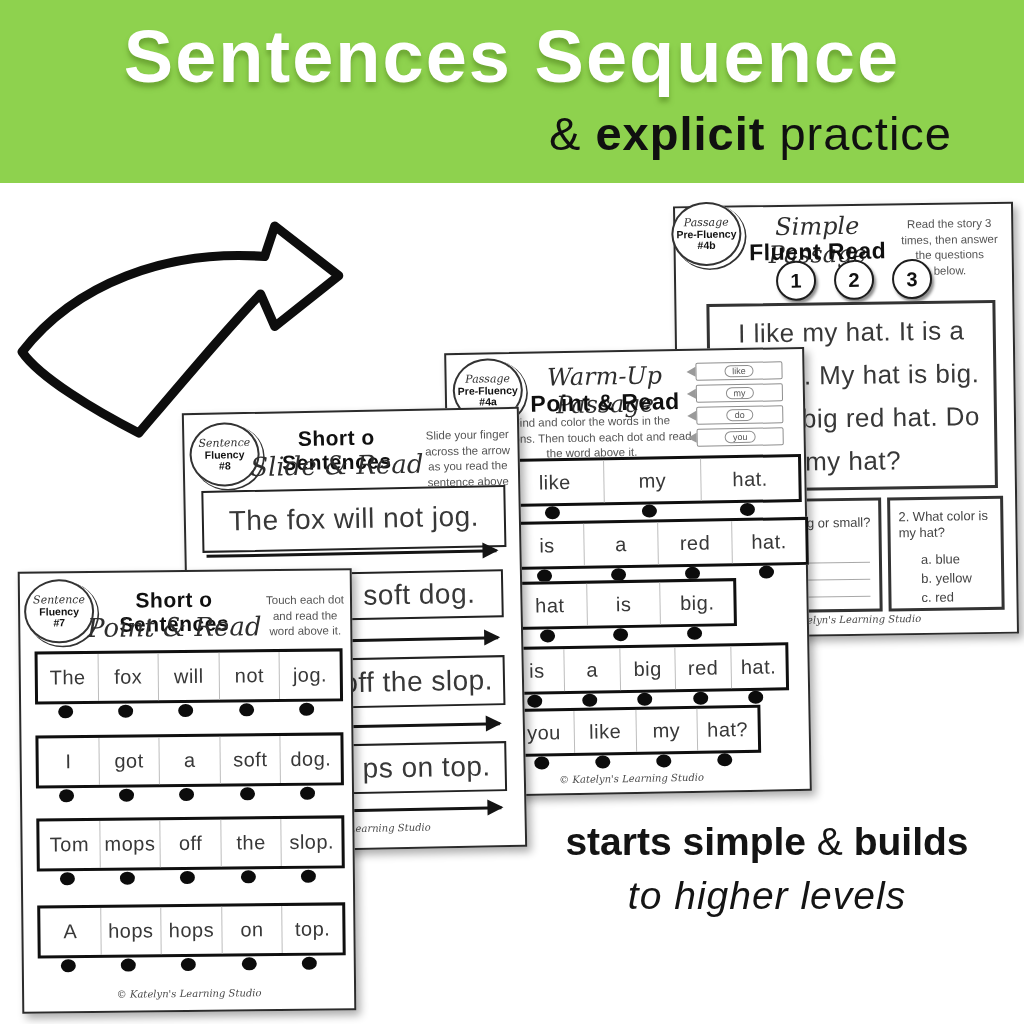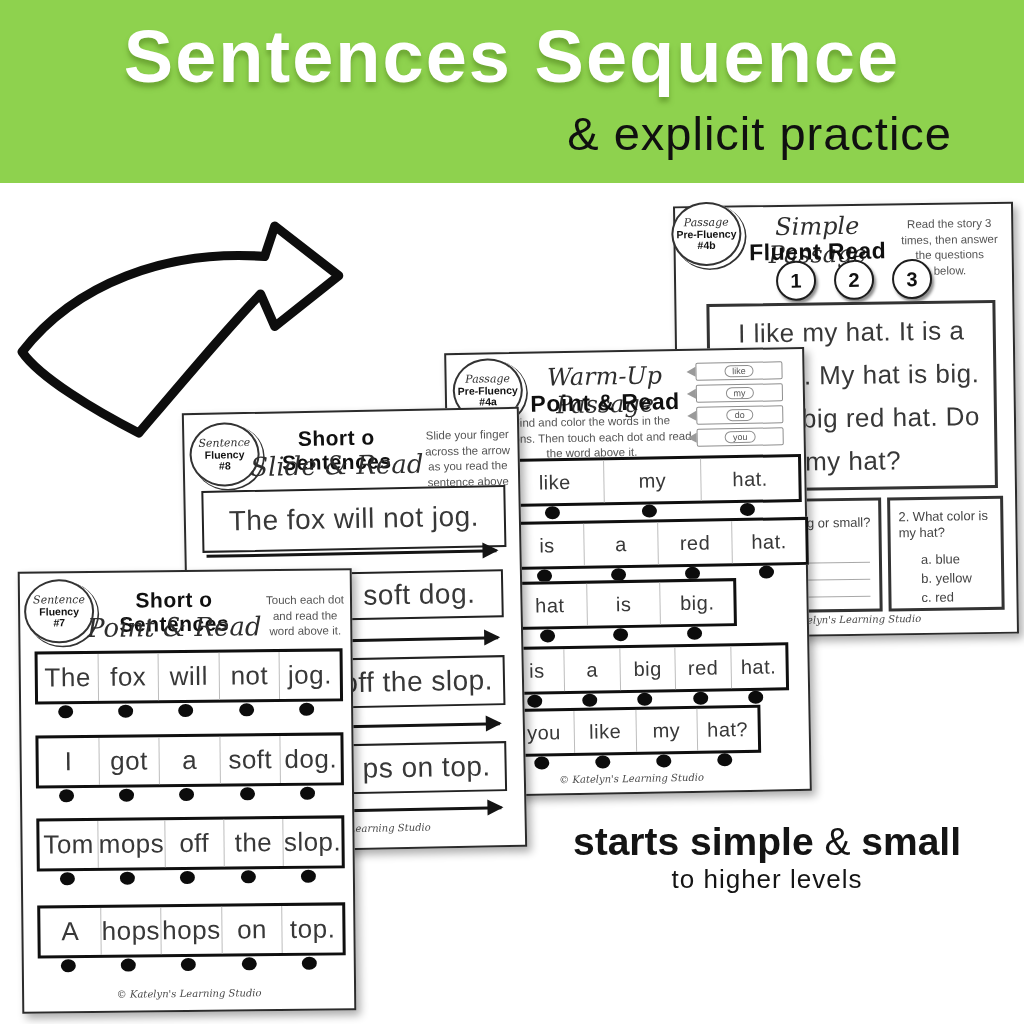--- a/index.html
+++ b/index.html
@@ -6,21 +6,21 @@
   body{width:1024px;height:1024px;position:relative;background:#ffffff;overflow:hidden;
        font-family:"Liberation Sans",sans-serif;color:#222;}
 
   
   .banner{position:absolute;left:0;top:0;width:1024px;height:183px;background:#8ed24e;}
   .banner-title{position:absolute;left:0;top:14px;width:100%;text-align:center;
     font-size:74px;font-weight:700;letter-spacing:2px;color:#ffffff;
     text-shadow:0 5px 5px rgba(80,130,30,.55);}
   .banner-sub{position:absolute;right:72px;top:106px;font-size:47px;color:#101010;letter-spacing:1px;}
   .banner-sub span{white-space:pre;}
-  .banner-sub .b{font-weight:400;}
+  .banner-sub .b{font-weight:700;}
 
   
   .arrowwrap{position:absolute;left:14px;top:212px;width:345px;height:235px;}
 
   
   .page{position:absolute;background:#fff;border:2px solid #2b2b2b;
         box-shadow:4px 5px 9px rgba(0,0,0,.32);}
   #ws4b{left:676px;top:204px;width:336px;height:428px;transform:rotate(-0.8deg);z-index:1;}
   #ws4a{left:448px;top:350px;width:356px;height:440px;transform:rotate(-1deg);z-index:2;}
   #ws8 {left:186px;top:410px;width:333px;height:436px;transform:rotate(-1.1deg);z-index:3;}
@@ -34,21 +34,21 @@
   .badge .b1{font-family:"DejaVu Serif",serif;font-style:italic;font-size:11px;color:#333;}
   .badge .b2,.badge .b3{font-weight:700;font-size:10.5px;color:#111;}
 
   .tbold{position:absolute;font-weight:700;color:#101010;letter-spacing:.5px;}
   .tscript{position:absolute;font-family:"DejaVu Serif",serif;font-style:italic;color:#2e2e2e;}
   .instr{position:absolute;font-size:11.5px;color:#555;text-align:center;line-height:1.35;}
 
   
   .wordrow{position:absolute;display:flex;background:#fff;border:3.5px solid #0f0f0f;}
   .cell{flex:1;display:flex;align-items:center;justify-content:center;
-        font-size:26px;color:#383838;letter-spacing:.5px;}
+        font-size:20px;color:#383838;letter-spacing:.5px;}
   .cell + .cell{border-left:1.5px solid #bdbdbd;}
   #ws4a .cell{font-size:20px;}
   .dotrow{position:absolute;display:flex;justify-content:space-around;align-items:center;}
   .dot{width:15px;height:13px;border-radius:50%;background:#0c0c0c;}
 
   
   .sbox{position:absolute;border:2.5px solid #222;display:flex;align-items:center;
         justify-content:center;font-size:28px;color:#383838;letter-spacing:.5px;background:#fff;}
   .sbox.right{justify-content:flex-end;}
   .sline{position:absolute;height:3px;background:#141414;}
@@ -86,21 +86,21 @@
 
   .pfooter{position:absolute;left:0;right:0;text-align:center;
     font-family:"DejaVu Serif",serif;font-style:italic;font-size:10px;color:#4a4a4a;}
 
   
   .caption{position:absolute;left:514px;top:810px;width:506px;text-align:center;color:#141414;}
   .cap1{font-size:54px;font-weight:700;letter-spacing:.5px;}
   .cap2{font-size:39px;margin-top:10px;}
   .cap2 .b{font-weight:700;}
   .cap2 span{white-space:pre;}
-  .cap3{font-size:26px;margin-top:0;letter-spacing:1px;}
+  .cap3{font-size:39px;margin-top:10px;letter-spacing:1px;font-style:italic;}
 </style>
 </head>
 <body>
 
 <div class="banner">
   <div class="banner-title">Sentences Sequence</div>
   <div class="banner-sub"><span>&amp; </span><span class="b">explicit</span><span> practice</span></div>
 </div>
 
 <div class="arrowwrap">
@@ -341,15 +341,15 @@
       <span class="dot"></span>
       <span class="dot"></span>
       <span class="dot"></span>
       <span class="dot"></span>
   </div>
 
   <div class="pfooter" style="top:416px;">© Katelyn's Learning Studio</div>
 </div>
 
 <div class="caption">
-  <div class="cap2"><span class="b">starts simple</span><span> &amp; </span><span class="b">small</span></div>
+  <div class="cap2"><span class="b">starts simple</span><span> &amp; </span><span class="b">builds</span></div>
   <div class="cap3">to higher levels</div>
 </div>
 
 </body></html>

